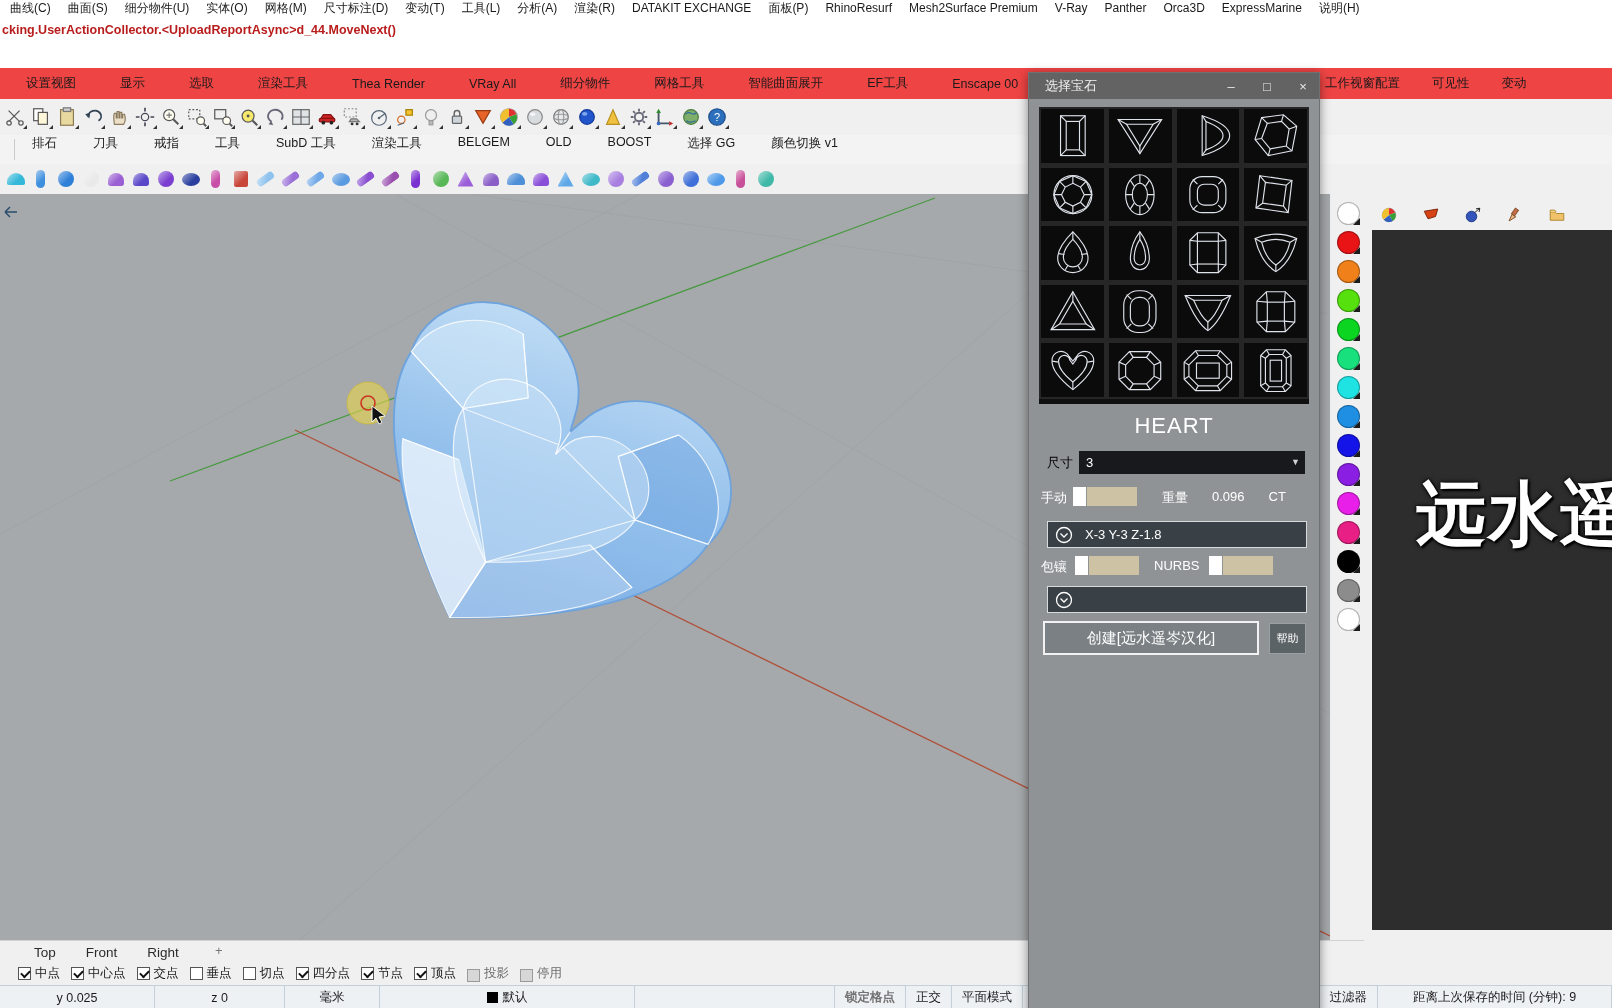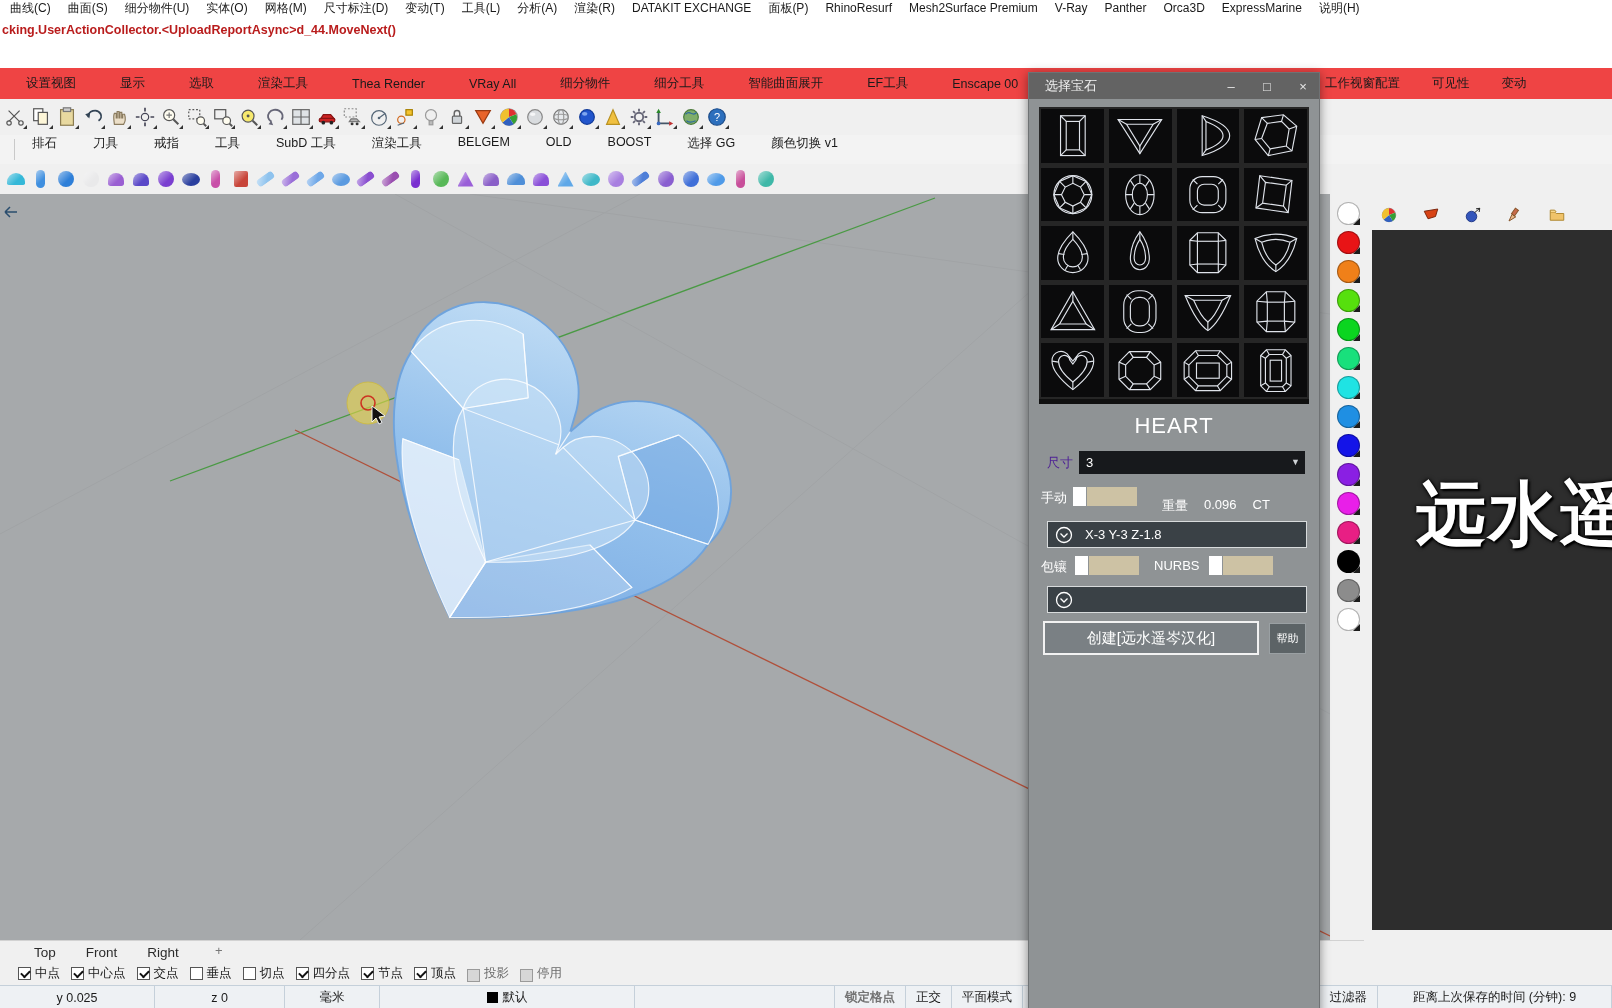--- a/index.html
+++ b/index.html
@@ -56,29 +56,29 @@
   .dlg-header{position:absolute;top:0;left:0;right:0;height:26px;background:#636363;color:#f2f2f2;display:flex;
               align-items:center;font-size:13px;padding-left:16px;}
   .dlg-btns{position:absolute;right:8px;top:0;height:26px;display:flex;gap:20px;align-items:center;color:#e8e8e8;font-size:13px;}
   .dlg-btn{width:16px;text-align:center;cursor:default;}
   .gemgrid{position:absolute;top:34px;left:10px;width:270px;height:297px;background:#262626;border-bottom:5px solid #101010;
            display:grid;grid-template-columns:repeat(4,1fr);grid-template-rows:repeat(5,1fr);gap:5px;padding:2px;box-sizing:border-box;}
   .tile{background:#0b0b0c;display:flex;align-items:center;justify-content:center;}
   .tile svg{width:92%;height:92%;}
   .dlg-heart{position:absolute;top:340px;left:0;right:0;text-align:center;color:#fff;font-size:22px;letter-spacing:1px;}
   .row-size{position:absolute;top:378px;left:0;right:0;height:24px;}
-  .lbl-size{position:absolute;left:18px;top:3px;color:#4c1d95;font-size:13px;}
+  .lbl-size{position:absolute;left:18px;top:3px;color:#000000;font-size:13px;}
   .dd{position:absolute;left:50px;right:14px;top:0;height:23px;background:#17191c;color:#fff;font-size:13px;
       display:flex;align-items:center;padding-left:7px;}
   .dd .arr{position:absolute;right:5px;top:6px;font-size:9px;color:#cfd3d6;}
   .row-manual{position:absolute;top:414px;left:0;right:0;height:22px;color:#fff;font-size:13px;}
   .lbl-manual{position:absolute;left:12px;top:2px;}
   .wcb{position:absolute;width:13px;height:19px;background:#fff;top:0;}
   .tanbox{position:absolute;width:50px;height:19px;background:#cdc2a4;top:0;}
-  .weight{position:absolute;left:133px;top:10px;display:flex;gap:16px;}
+  .weight{position:absolute;left:133px;top:2px;display:flex;gap:24px;}
   .cbar{position:absolute;left:10px;right:12px;height:27px;background:#3a4146;border:1px solid #d8dbdc;color:#fff;
         font-size:13px;display:flex;align-items:center;gap:12px;padding-left:7px;box-sizing:border-box;margin-left:8px;}
   .bar1{top:448px;} .bar2{top:513px;}
   .chev{width:18px;height:18px;flex:0 0 18px;}
   .row-bezel{position:absolute;top:483px;left:0;right:0;height:22px;color:#fff;font-size:13px;}
   .row-buttons{position:absolute;top:548px;left:0;right:0;height:36px;}
   .btn-create{position:absolute;left:14px;width:216px;height:34px;background:#7a8084;border:2px solid #f2f2f2;
               color:#fff;font-size:15px;display:flex;align-items:center;justify-content:center;box-sizing:border-box;}
   .btn-help{position:absolute;left:240px;width:37px;height:31px;top:2px;background:#5c6366;border:1px solid #9aa0a3;
             color:#fff;font-size:11px;display:flex;align-items:center;justify-content:center;box-sizing:border-box;}
@@ -136,21 +136,21 @@
 
   <div class="tabrow1">
 
   <span class="tab">设置视图</span>
       <span class="tab">显示</span>
       <span class="tab">选取</span>
       <span class="tab">渲染工具</span>
       <span class="tab">Thea Render</span>
       <span class="tab">VRay All</span>
       <span class="tab">细分物件</span>
-      <span class="tab">细分工具</span>
+      <span class="tab">网格工具</span>
       <span class="tab">智能曲面展开</span>
       <span class="tab">EF工具</span>
       <span class="tab">Enscape 00</span>
       <span class="tab">Rhin</span>
     </div>
   <div class="tabrow1-right">
 
   <span class="tab">工作视窗配置</span>
       <span class="tab">可见性</span>
       <span class="tab">变动</span>

